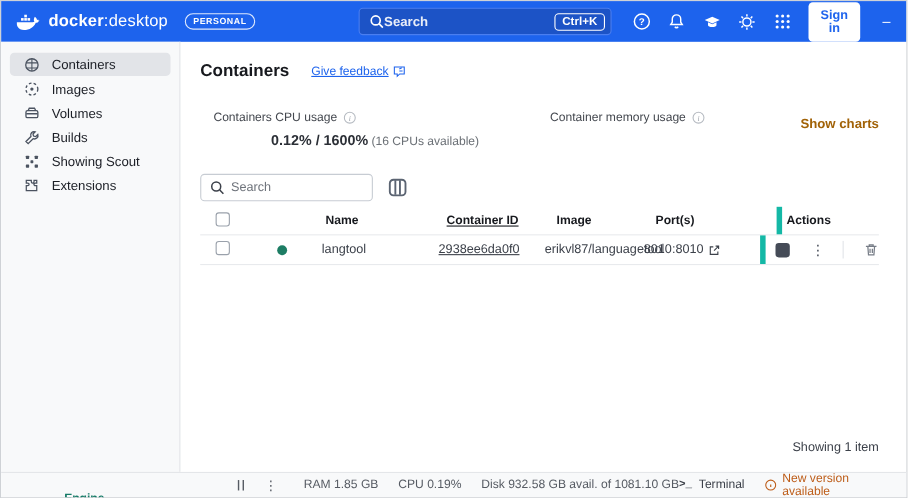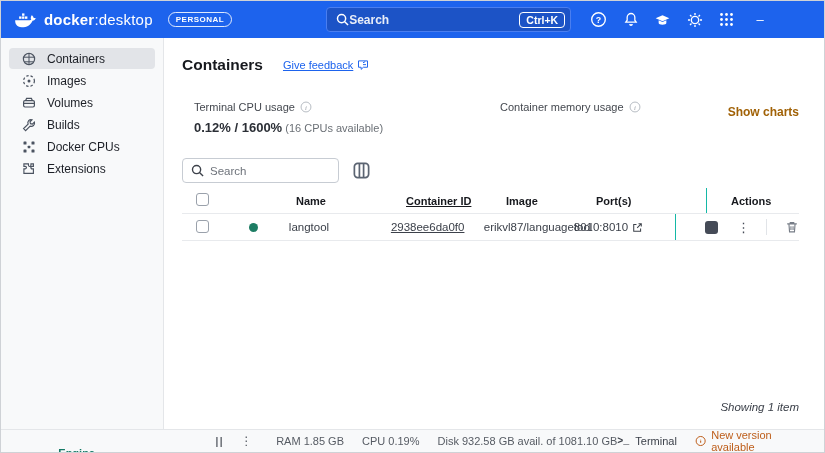--- a/index.html
+++ b/index.html
@@ -36,21 +36,21 @@
   
   .main { flex:1; display:flex; flex-direction:column; padding:18px 25px 14px 18px; min-width:0; }
   .title-row { display:flex; align-items:center; gap:20px; }
   .page-title { font-size:15.5px; font-weight:700; color:#17191e; }
   .feedback-link { font-size:11px; color:#1d63ed; text-decoration:underline; display:flex; align-items:center; gap:4px; cursor:pointer; }
 
   .stats-row { display:flex; margin-top:27px; align-items:flex-start; }
   .stat-block { padding-left:12px; }
   .stat-block.cpu { width:306px; }
   .stat-label { font-size:11px; color:#44484f; display:flex; align-items:center; gap:5px; }
-  .stat-value { margin-top:7px; font-size:13px; font-weight:700; color:#2b2f36; }
+  .stat-value { margin-top:7px; font-size:13px; font-weight:700; color:#2b2f36;text-align:center; }
   .stat-note { font-weight:400; color:#6b7076; font-size:11px; }
   .show-charts { margin-left:auto; font-size:12px; font-weight:600; color:#a16207; cursor:pointer; margin-top:4px; }
 
   .controls-row { display:flex; align-items:center; margin-top:23px; }
   .search-box { width:157px; height:25px; border:1px solid #c7ccd3; border-radius:4px; display:flex; align-items:center; padding:0 8px; gap:6px; color:#3c414a; }
   .search-box input { flex:1; border:none; outline:none; font-size:11.5px; color:#17191e; min-width:0; }
   .search-box input::placeholder { color:#6e737b; }
   .columns-btn { margin-left:12px; width:20px; height:20px; color:#5b6472; display:flex; align-items:center; justify-content:center; cursor:pointer; }
   .toggle-wrap { margin-left:17px; display:flex; align-items:center; gap:9px; cursor:pointer; }
   .toggle { position:relative; width:23px; height:10px; background:#c6ccd4; border-radius:6px; }
@@ -61,31 +61,31 @@
   .table { margin-top:5px; }
   .trow { display:flex; align-items:center; border-bottom:1px solid #e8eaed; }
   .trow.head { height:26px; font-weight:700; font-size:11px; color:#17191e; }
   .trow.data { height:27px; font-size:11.5px; color:#3c414a; }
   .c-check { width:49px; padding-left:14px; }
   .c-status { width:55px; display:flex; justify-content:center; }
   .c-name { width:110px; padding-left:10px; }
   .c-id { width:100px; padding-left:10px;text-decoration:underline; }
   .c-image { width:90px; padding-left:10px; white-space:nowrap; }
   .c-ports { width:120px; padding-left:10px; display:flex; align-items:center; gap:4px; }
-  .c-actions { flex:1; padding-left:24px; border-left:1px solid #14b8a6; align-self:stretch; display:flex; align-items:center; }
+  .c-actions { flex:1; padding-left:4px; border-left:5px solid #14b8a6; align-self:stretch; display:flex; align-items:center; }
   .checkbox { width:13px; height:13px; border:1.5px solid #9aa1ab; border-radius:3px; display:inline-block; cursor:pointer; background:#fff; }
   .status-dot { width:9px; height:9px; border-radius:50%; }
   .row-name { cursor:pointer; }
   .ext-link { color:#3c414a; display:flex; cursor:pointer; }
   .stop-btn { width:13px; height:13px; border-radius:3px; background:#454b57; cursor:pointer; margin-left:5px; }
   .kebab { margin-left:19px; color:#454b57; font-size:13px; letter-spacing:0; cursor:pointer; line-height:1; }
   .action-divider { width:1px; height:16px; background:#e1e4e8; margin-left:16px; }
   .trash-btn { margin-left:18px; color:#777d87; display:flex; cursor:pointer; }
 
-  .table-footer { margin-top:auto; text-align:right; font-size:11.5px; color:#3c414a; padding-bottom:2px;font-style:italic; }
+  .table-footer { margin-top:auto; text-align:right; font-size:11.5px; color:#3c414a; padding-bottom:2px; }
 
   
   .statusbar { height:23px; flex:0 0 auto; background:#f8f9fa; border-top:1px solid #e4e6e9; display:flex; align-items:center; font-size:11px; color:#565b63; padding:0 12px 0 18px; }
   .engine { display:flex; align-items:center; gap:24px; color:#157a66; font-weight:600; cursor:pointer;margin-top:36px; }
   .pause-btn { margin-left:80px; color:#565b63; font-weight:700; letter-spacing:1.5px; font-size:10px; cursor:pointer; }
   .sb-kebab { margin-left:16px; color:#565b63; font-size:12px; cursor:pointer; line-height:1; }
   .sb-stat { margin-left:18px; white-space:nowrap; }
   .sb-stat.first { margin-left:24px; }
   .sb-right { margin-left:auto; display:flex; align-items:center; gap:18px; }
   .terminal-btn { display:flex; align-items:center; gap:6px; color:#3c414a; cursor:pointer; }
@@ -158,20 +158,21 @@
             <circle cx="3" cy="9" r="1.7"></circle>
             <circle cx="9" cy="9" r="1.7"></circle>
             <circle cx="15" cy="9" r="1.7"></circle>
             <circle cx="3" cy="15" r="1.7"></circle>
             <circle cx="9" cy="15" r="1.7"></circle>
             <circle cx="15" cy="15" r="1.7"></circle>
           </svg>
       </span>
     </div>
 
+    <button class="signin-btn">Sign in</button>
 
     <div class="win-controls">
       <span class="win-btn">–</span>
 
     </div>
   </div>
 
   <div class="body-row">
 
     <div class="sidebar">
@@ -213,21 +214,21 @@
       <div class="side-item">
         <span class="sicon">
           <svg viewBox="0 0 14 14" fill="currentColor">
               <rect x="1.5" y="1.5" width="3" height="3" rx=".6"></rect>
               <rect x="9.5" y="1.5" width="3" height="3" rx=".6"></rect>
               <rect x="1.5" y="9.5" width="3" height="3" rx=".6"></rect>
               <rect x="9.5" y="9.5" width="3" height="3" rx=".6"></rect>
               <rect x="5.7" y="5.7" width="2.6" height="2.6" rx=".6"></rect>
             </svg>
         </span>
-        <span>Docker CPUs</span>
+        <span>Showing Scout</span>
       </div>
       <div class="side-item">
         <span class="sicon">
           <svg viewBox="0 0 14 14" fill="none" stroke="currentColor" stroke-width="1.2">
               <path d="M4.6 2h2.2v1.4a1.3 1.3 0 0 0 2.6 0V2H12v2.6h-1.4a1.3 1.3 0 0 0 0 2.6H12V12H2V7.2h1.4a1.3 1.3 0 0 0 0-2.6H2V2z" transform="scale(.95)"></path>
             </svg>
         </span>
         <span>Extensions</span>
       </div>
     </div>
@@ -240,21 +241,21 @@
           <svg width="12" height="12" viewBox="0 0 16 16" fill="none" stroke="#1d63ed" stroke-width="1.3">
               <path d="M2 2.5h12v8.5H8.5L5.5 13.8V11H2z"></path>
               <path d="M8 5l3-1.5M8 7.5h4"></path>
             </svg>
         </span>
       </div>
 
       <div class="stats-row">
         <div class="stat-block cpu">
           <div class="stat-label">
-            <span>Terminal CPU usage</span>
+            <span>Containers CPU usage</span>
             <svg width="12" height="12" viewBox="0 0 16 16">
                 <circle cx="8" cy="8" r="6.6" fill="none" stroke="#b5bac1" stroke-width="1.3"></circle>
                 <text x="8" y="11.4" text-anchor="middle" font-size="9" fill="#9aa0a8" font-style="italic" font-family="serif">i</text>
               </svg>
           </div>
           <div class="stat-value"><span>0.12% / 1600%</span><span class="stat-note"> (16 CPUs available)</span></div>
         </div>
         <div class="stat-block">
           <div class="stat-label">
             <span>Container memory usage</span>

